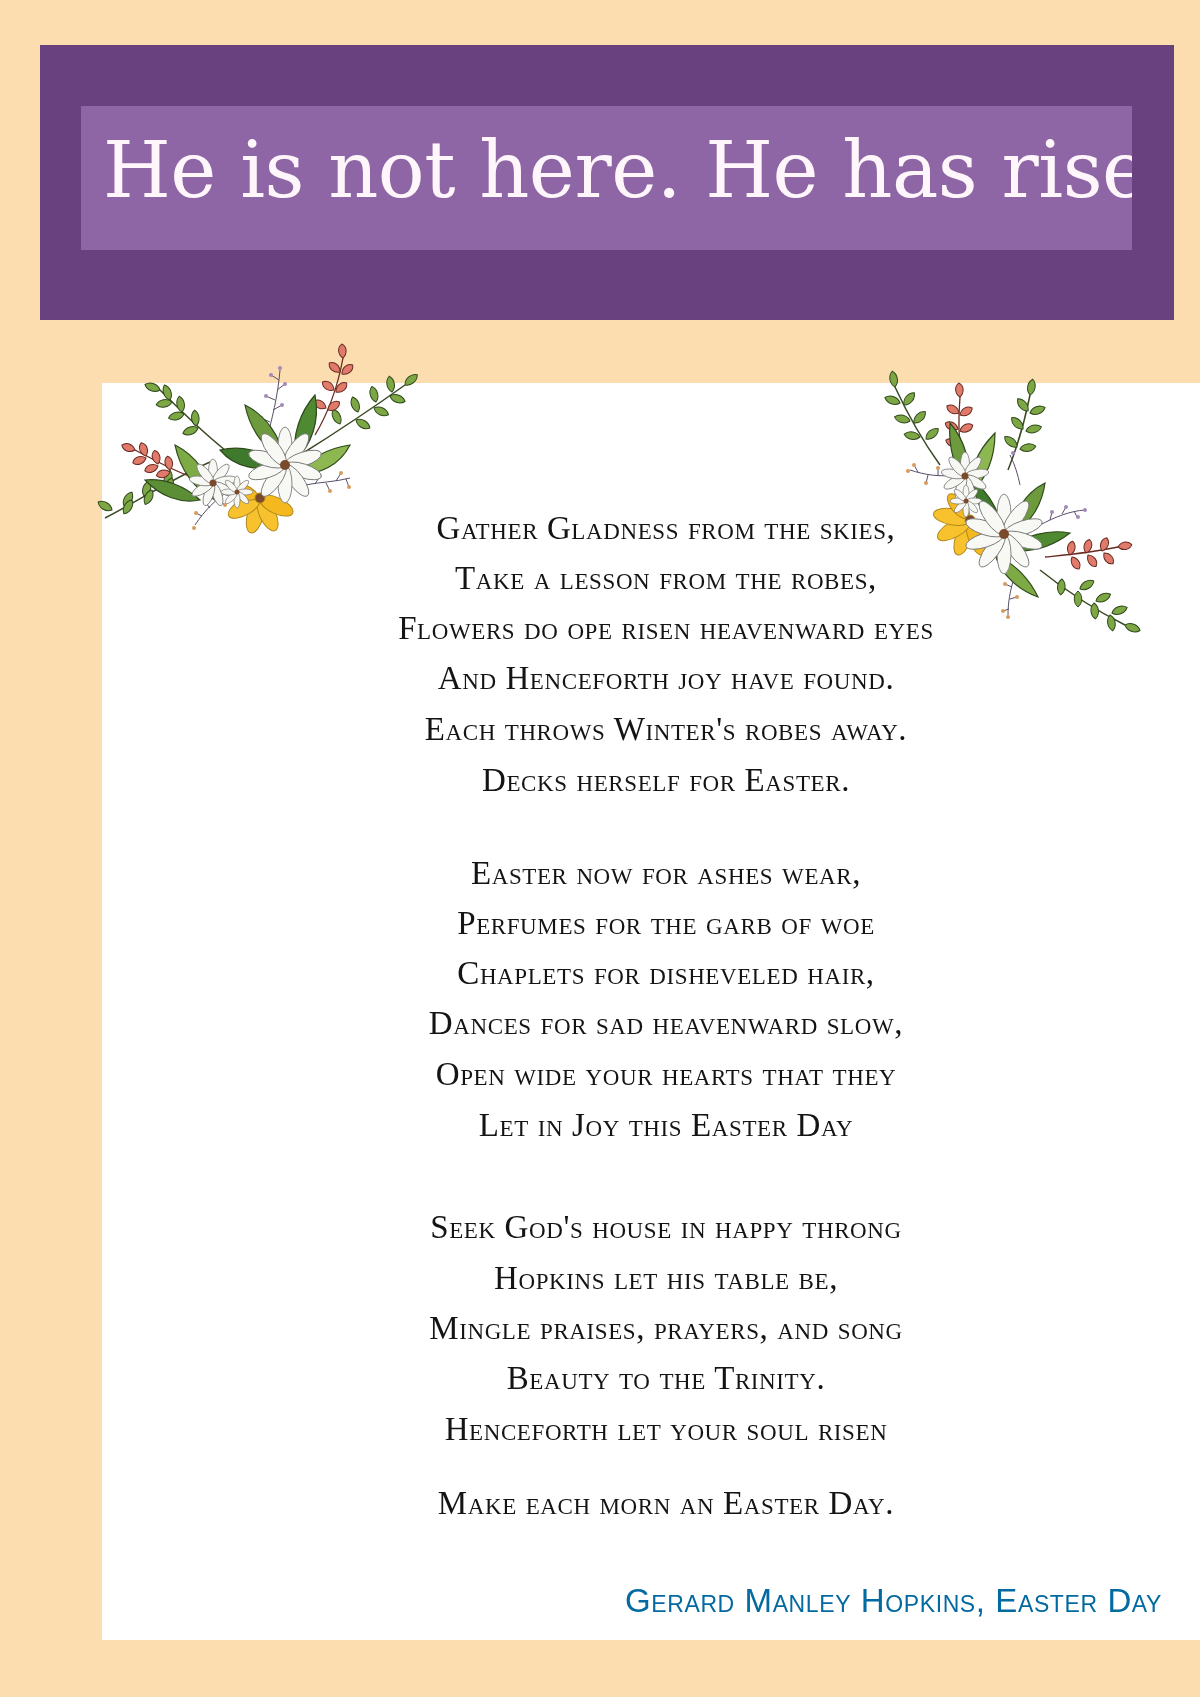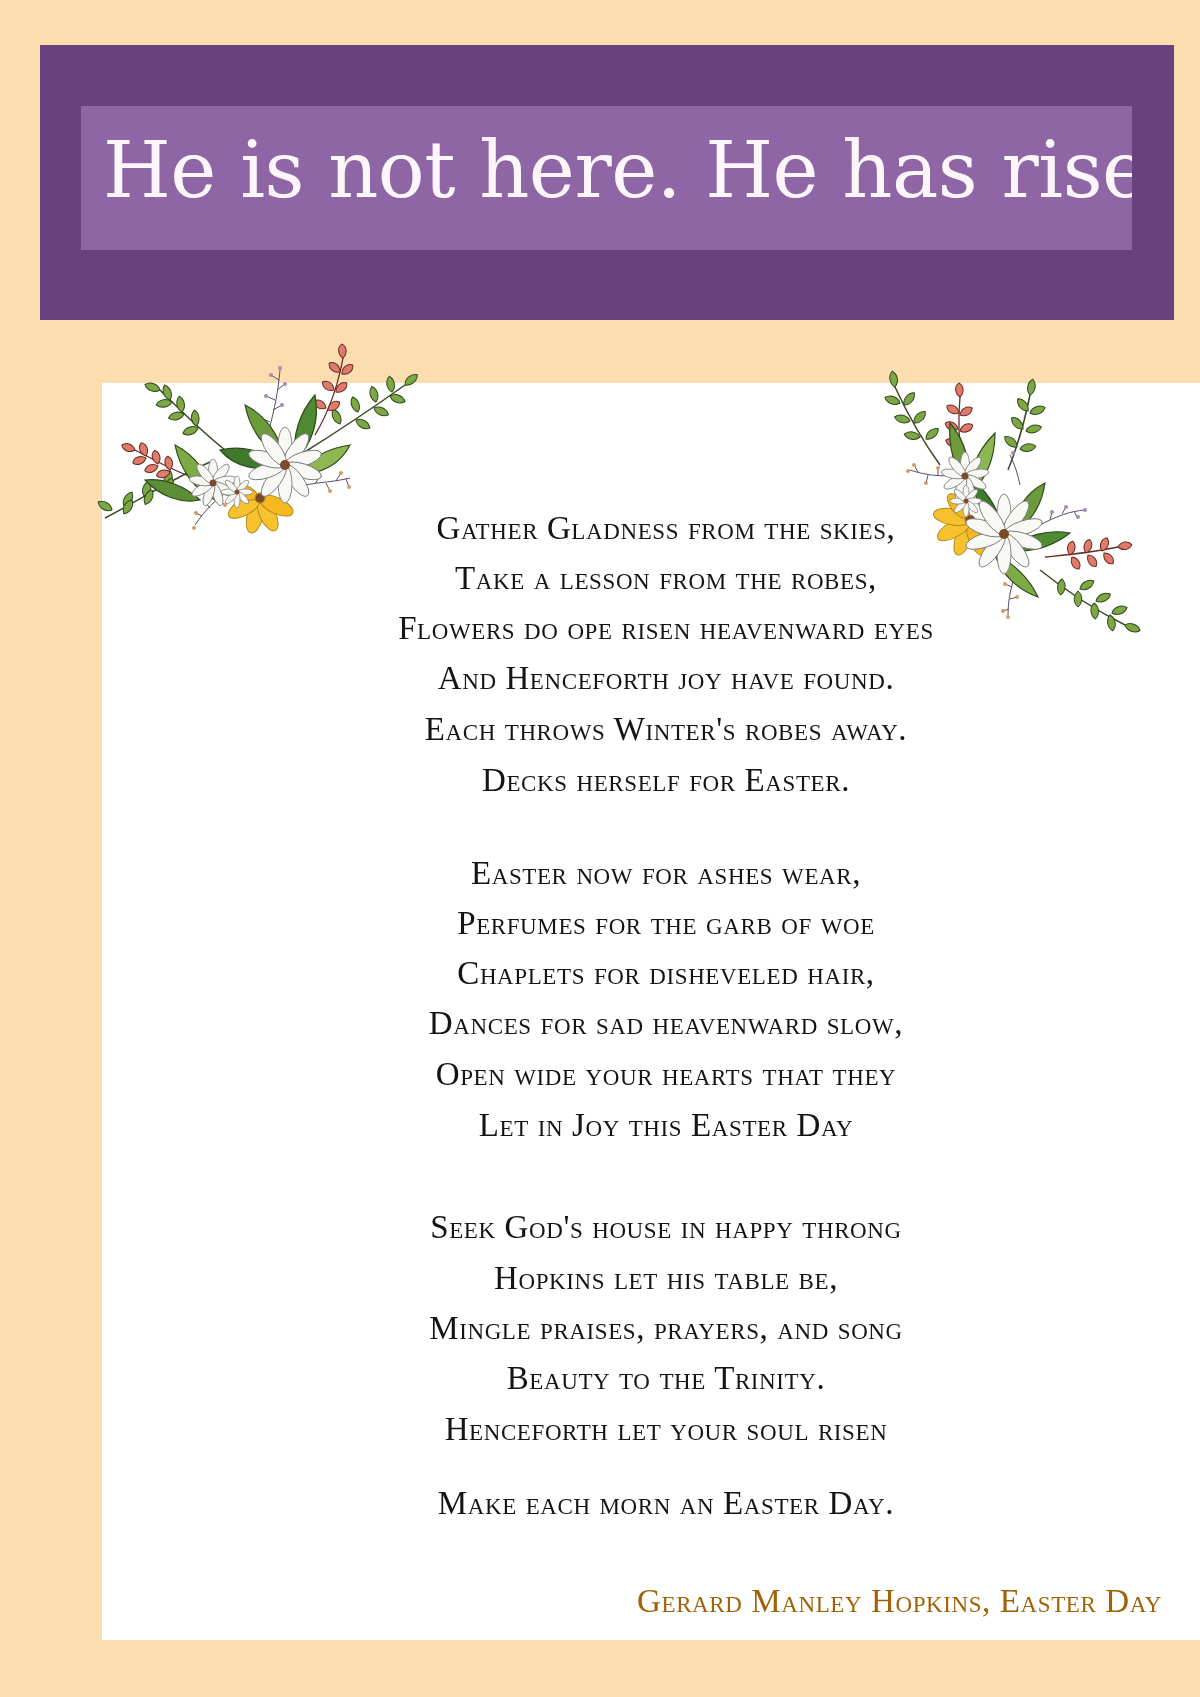--- a/index.html
+++ b/index.html
@@ -69,25 +69,25 @@
     font-size: 33px;
     line-height: 40px;
     color: #141414;
     letter-spacing: 0.6px;
     white-space: nowrap;
   }
   .author {
     position: absolute;
     right: 68px;
     top: 1198px;
-    font-family: Liberation Serif, serif;
+    font-family: Liberation Sans, sans-serif;
     font-variant: small-caps;
     font-size: 33px;
     line-height: 40px;
-    color: #a16207;
+    color: #0369a1;
     letter-spacing: 0.6px;
     white-space: nowrap;
   }
   .bouquet {
     position: absolute;
     overflow: visible;
   }
 </style>
 </head>
 <body>

